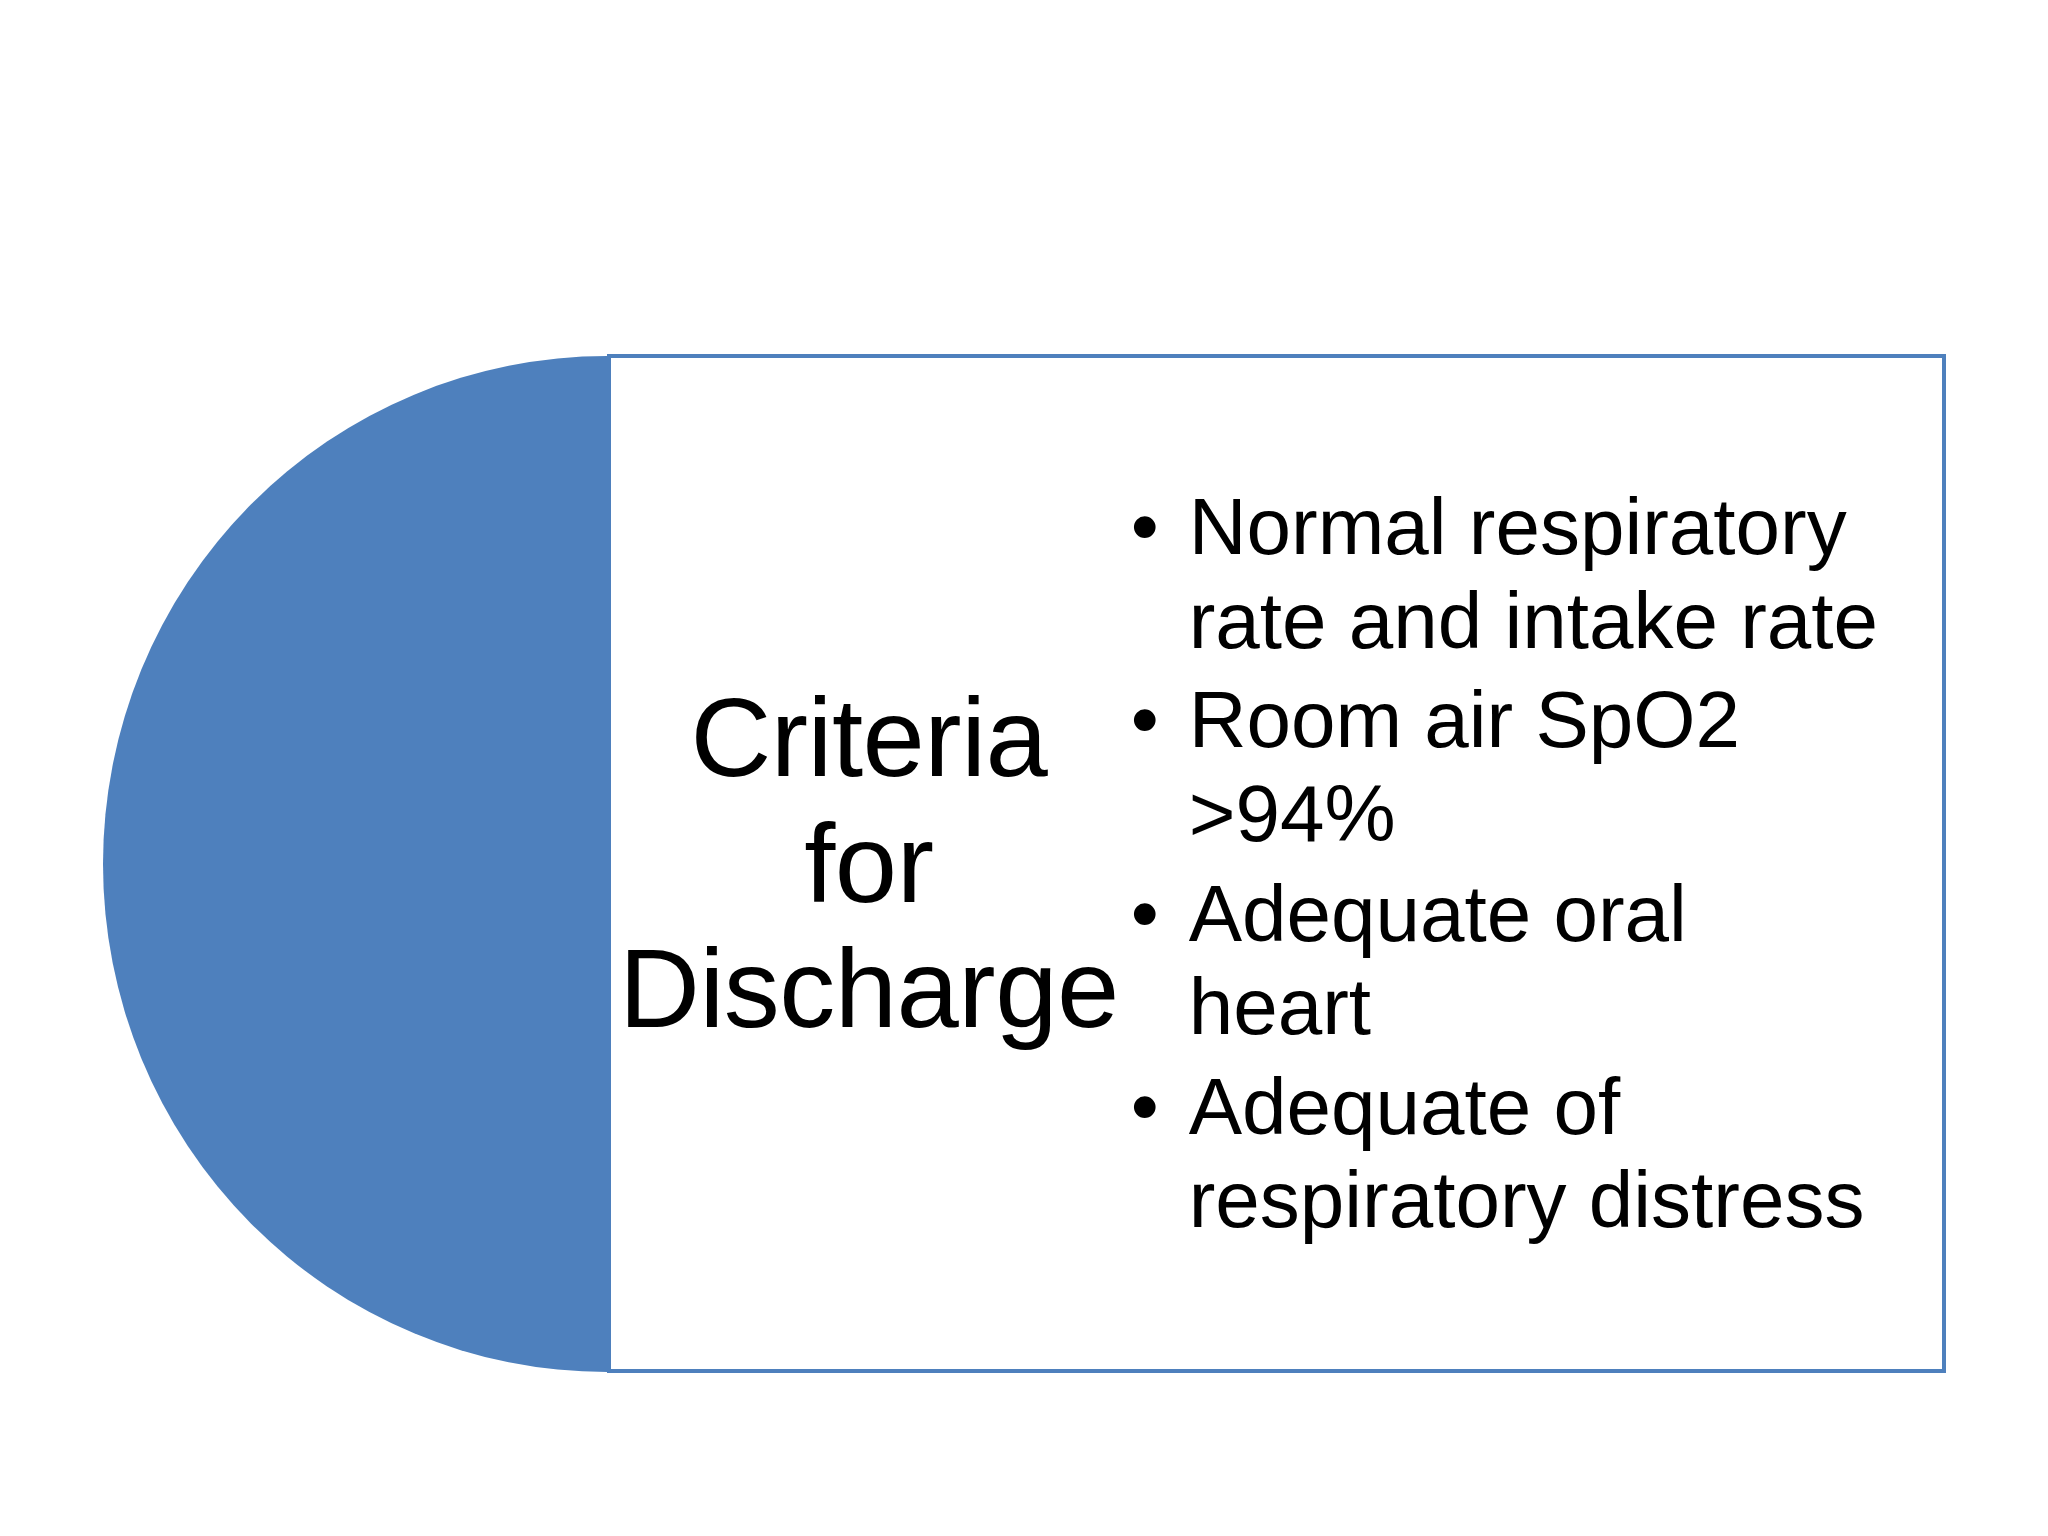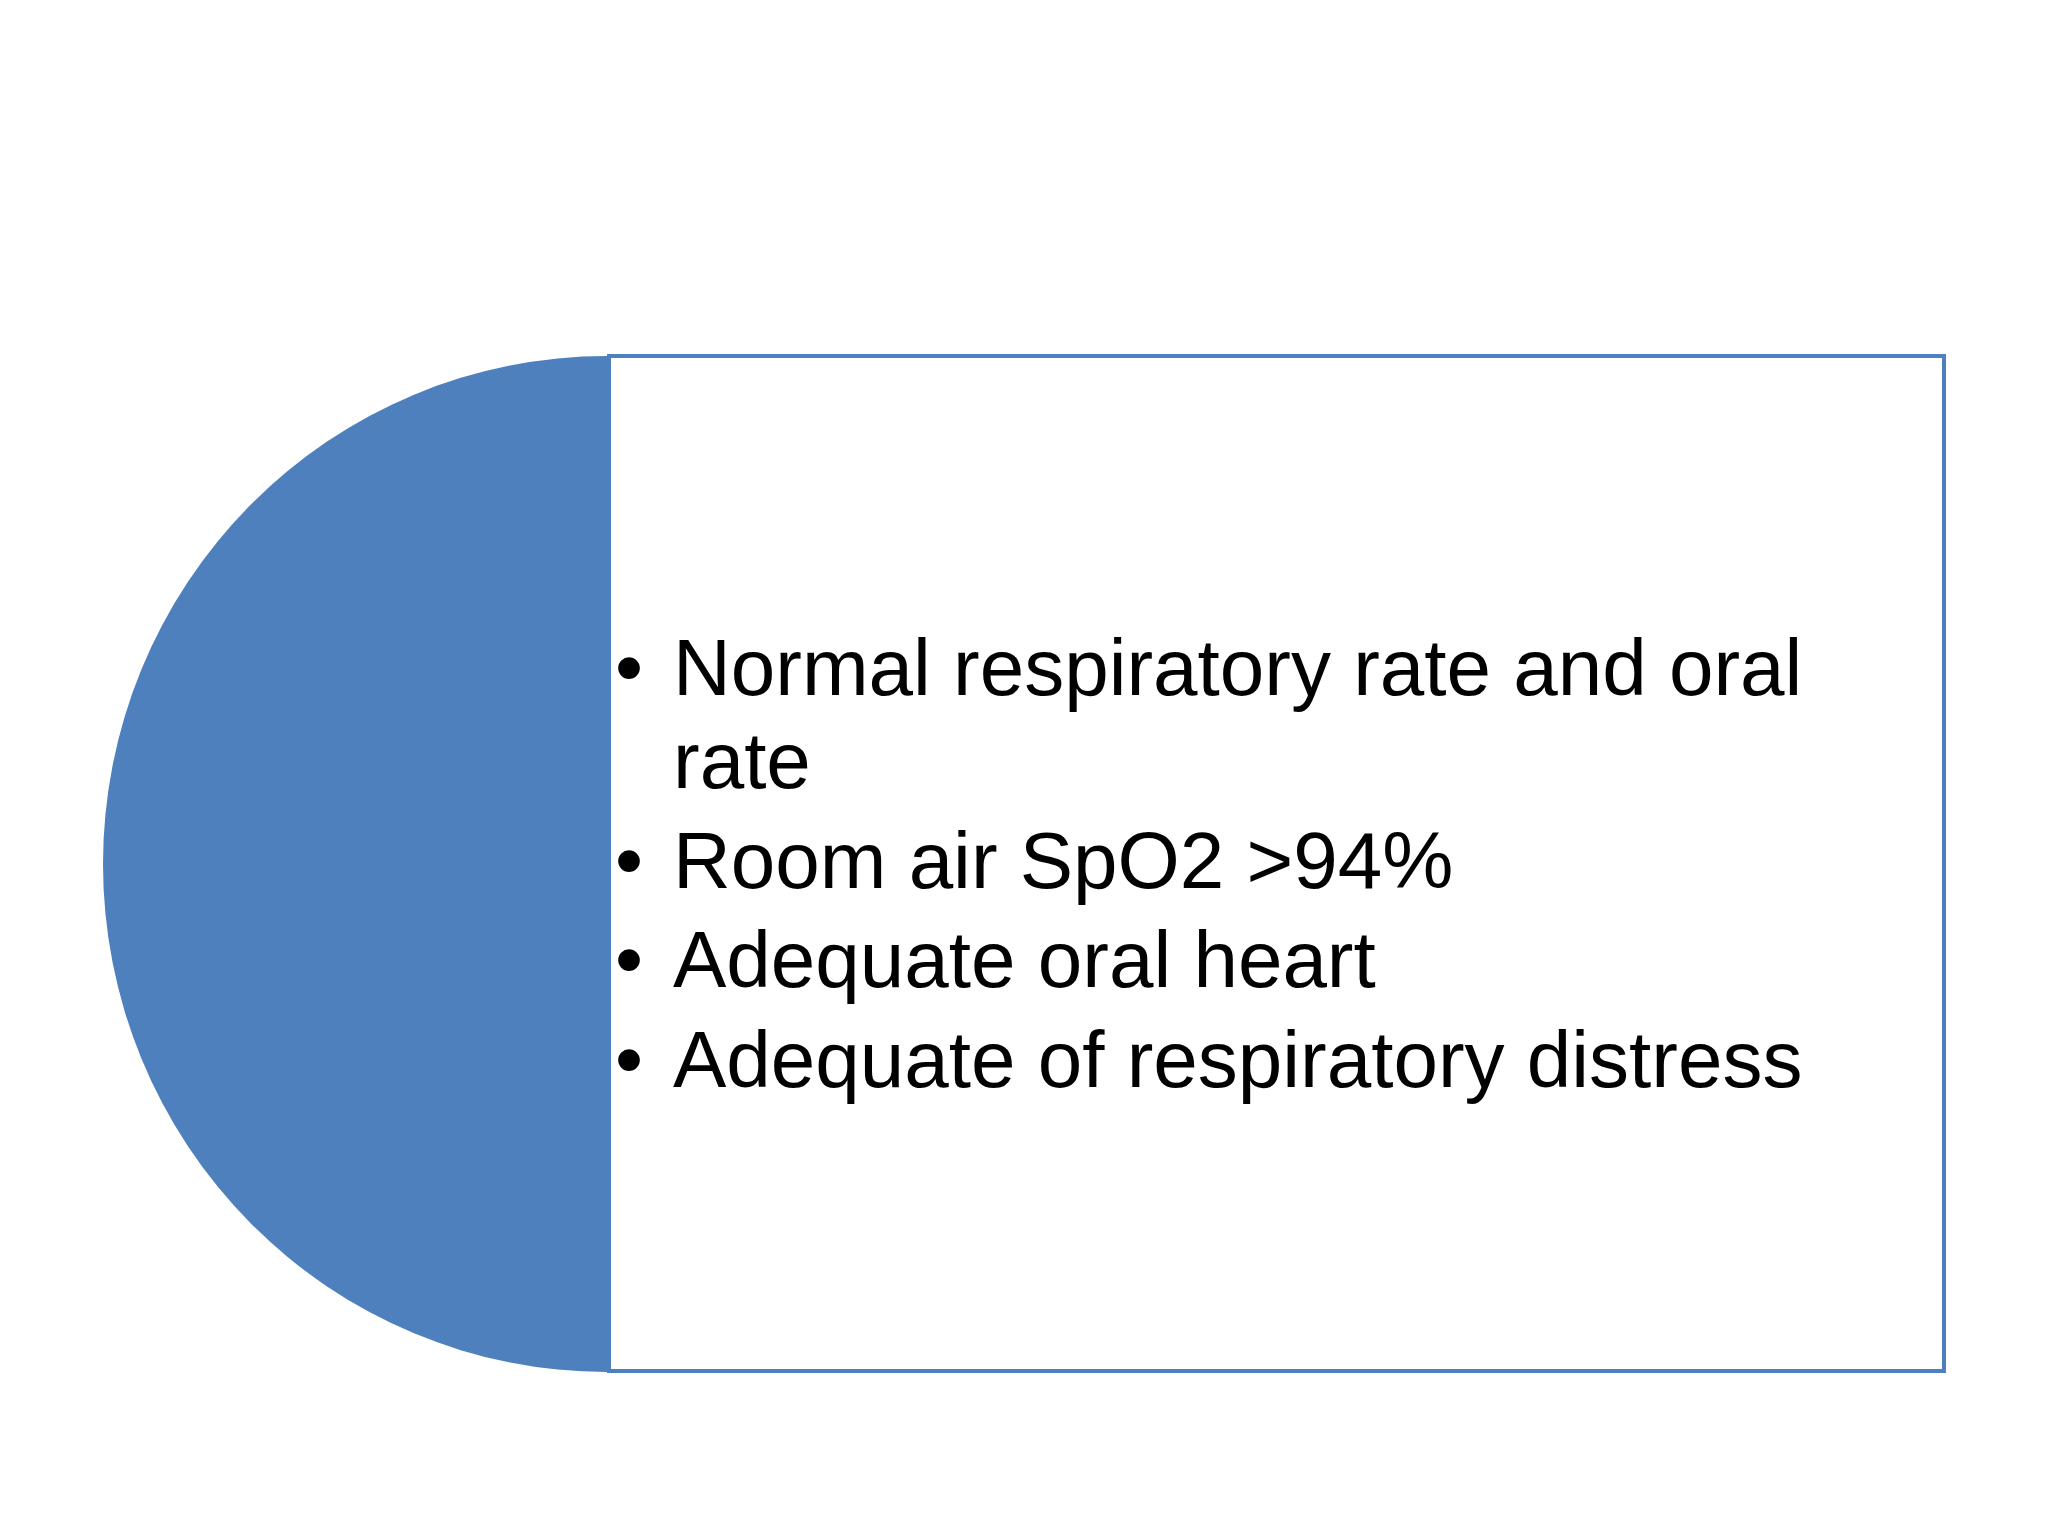--- a/index.html
+++ b/index.html
@@ -115,27 +115,32 @@
 </style>
 </head>
 <body>
 
 <div id="slide">
 
   <div id="shape-semicircle"></div>
 
   <div id="content-card">
 
+    <div id="heading-block">
+      <div id="heading-text">Criteria
+for
+Discharge</div>
+    </div>
 
     <div id="bullet-block">
       <ul id="bullet-list">
 
         <li class="bullet-item">
           <span class="bullet-marker">•</span>
-          <span class="bullet-text">Normal respiratory rate and oral rate</span>
+          <span class="bullet-text">Normal respiratory rate and intake rate</span>
         </li>
 
         <li class="bullet-item">
           <span class="bullet-marker">•</span>
           <span class="bullet-text">Room air SpO2 &gt;94%</span>
         </li>
 
         <li class="bullet-item">
           <span class="bullet-marker">•</span>
           <span class="bullet-text">Adequate oral heart</span>

